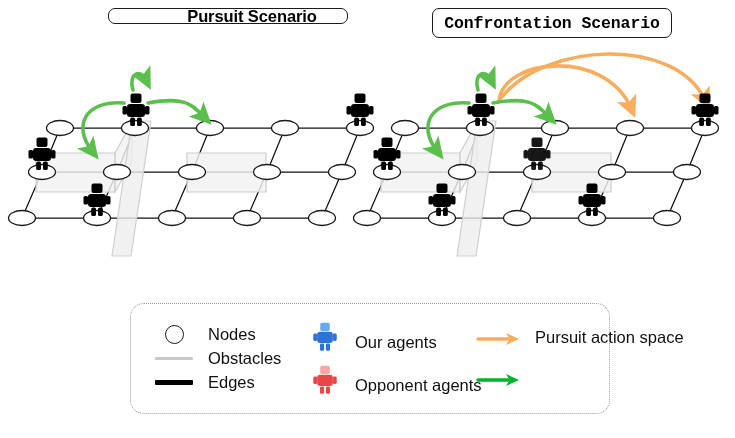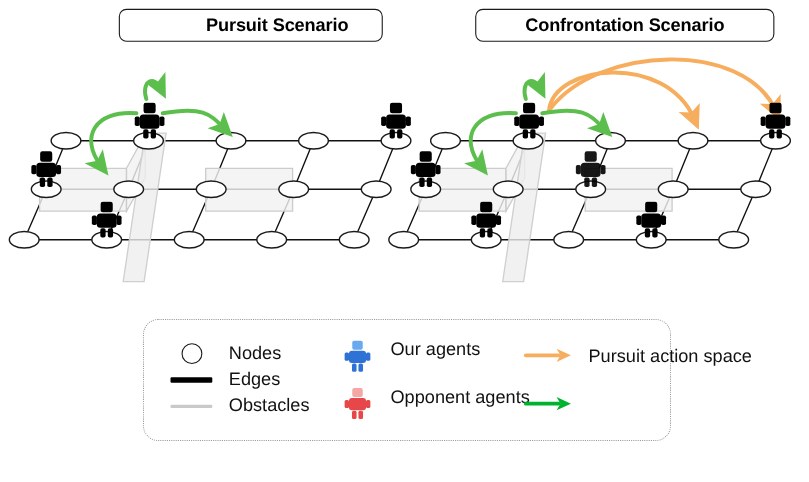--- a/index.html
+++ b/index.html
@@ -26,60 +26,60 @@
     display: flex;
     align-items: center;
     justify-content: center;
     font-weight: bold;
     font-size: 16.5px;
     letter-spacing: -0.1px;
     color: #000000;
     white-space: nowrap;
   }
   #title-pursuit {
-    left: 108px;  top: 8px;  width: 240px; height: 30px; padding-left: 48px;
+    left: 108px;  top: 8px;  width: 240px; height: 16px; padding-left: 48px;
   }
   #title-confrontation {
-    left: 432px; top: 8px;  width: 272px; height: 30px;
+    left: 432px; top: 8px;  width: 240px; height: 30px; font-family: Liberation Mono, monospace;
   }
 
   
   .stage {
     position: absolute;
     left: 0; top: 0;
     width: 735px; height: 438px;
     pointer-events: none;
   }
   .stage svg { display: block; }
 
   
   #legend {
     position: absolute;
     left: 130px;
-    top: 290px;
+    top: 303px;
     width: 480px;
     height: 111px;
     box-sizing: border-box;
     border: 1.4px dotted #9a9a9a;
     border-radius: 14px;
     background: #ffffff;
   }
   .legend-grid {
     position: absolute;
     inset: 0;
     display: grid;
     grid-template-columns: 152px 168px 1fr;
     grid-template-rows: 1fr 1fr;
     align-items: center;
     padding: 12px 0 12px 22px;
     box-sizing: border-box;
   }
   .lg-cell {
     display: flex;
-    align-items: flex-start;
+    align-items: flex-end;
     gap: 10px;
   }
   .lg-col1 { flex-direction: column; align-items: flex-start; gap: 2px; }
   .lg-sub {
     display: flex;
     align-items: center;
     gap: 13px;
     height: 22px;
   }
   .lg-label {
@@ -269,30 +269,30 @@
 
       <div class="lg-sub">
         <span class="lg-swatch">
           <span class="node-glyph"></span>
         </span>
         <span class="lg-label">Nodes</span>
       </div>
 
       <div class="lg-sub">
         <span class="lg-swatch">
+          <span class="obstacle-glyph"></span>
+        </span>
+        <span class="lg-label">Obstacles</span>
+      </div>
+
+      <div class="lg-sub">
+        <span class="lg-swatch">
           <span class="edge-glyph"></span>
         </span>
         <span class="lg-label">Edges</span>
-      </div>
-
-      <div class="lg-sub">
-        <span class="lg-swatch">
-          <span class="obstacle-glyph"></span>
-        </span>
-        <span class="lg-label">Obstacles</span>
       </div>
     </div>
 
     <div class="lg-cell">
       <span class="robot-swatch">
         <svg width="26" height="30" viewBox="0 0 30 34">
           <rect x="9.5" y="0.5" width="11" height="9.5" rx="2" fill="#6aa9f0"></rect>
           <rect x="6" y="11" width="18" height="13" rx="3.2" fill="#2f72d6"></rect>
           <rect x="1.5" y="13" width="4.6" height="8.5" rx="1.6" fill="#2f72d6"></rect>
           <rect x="23.9" y="13" width="4.6" height="8.5" rx="1.6" fill="#2f72d6"></rect>

